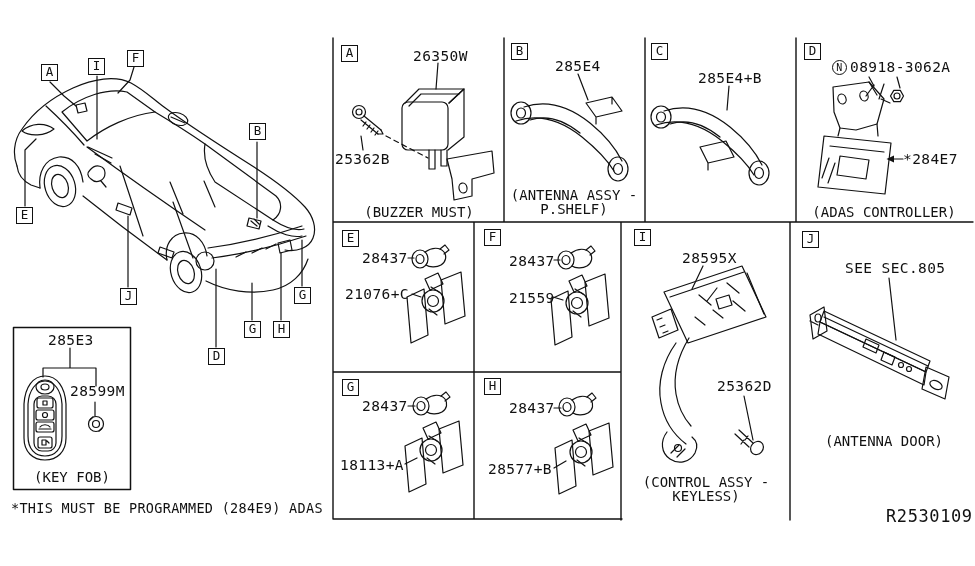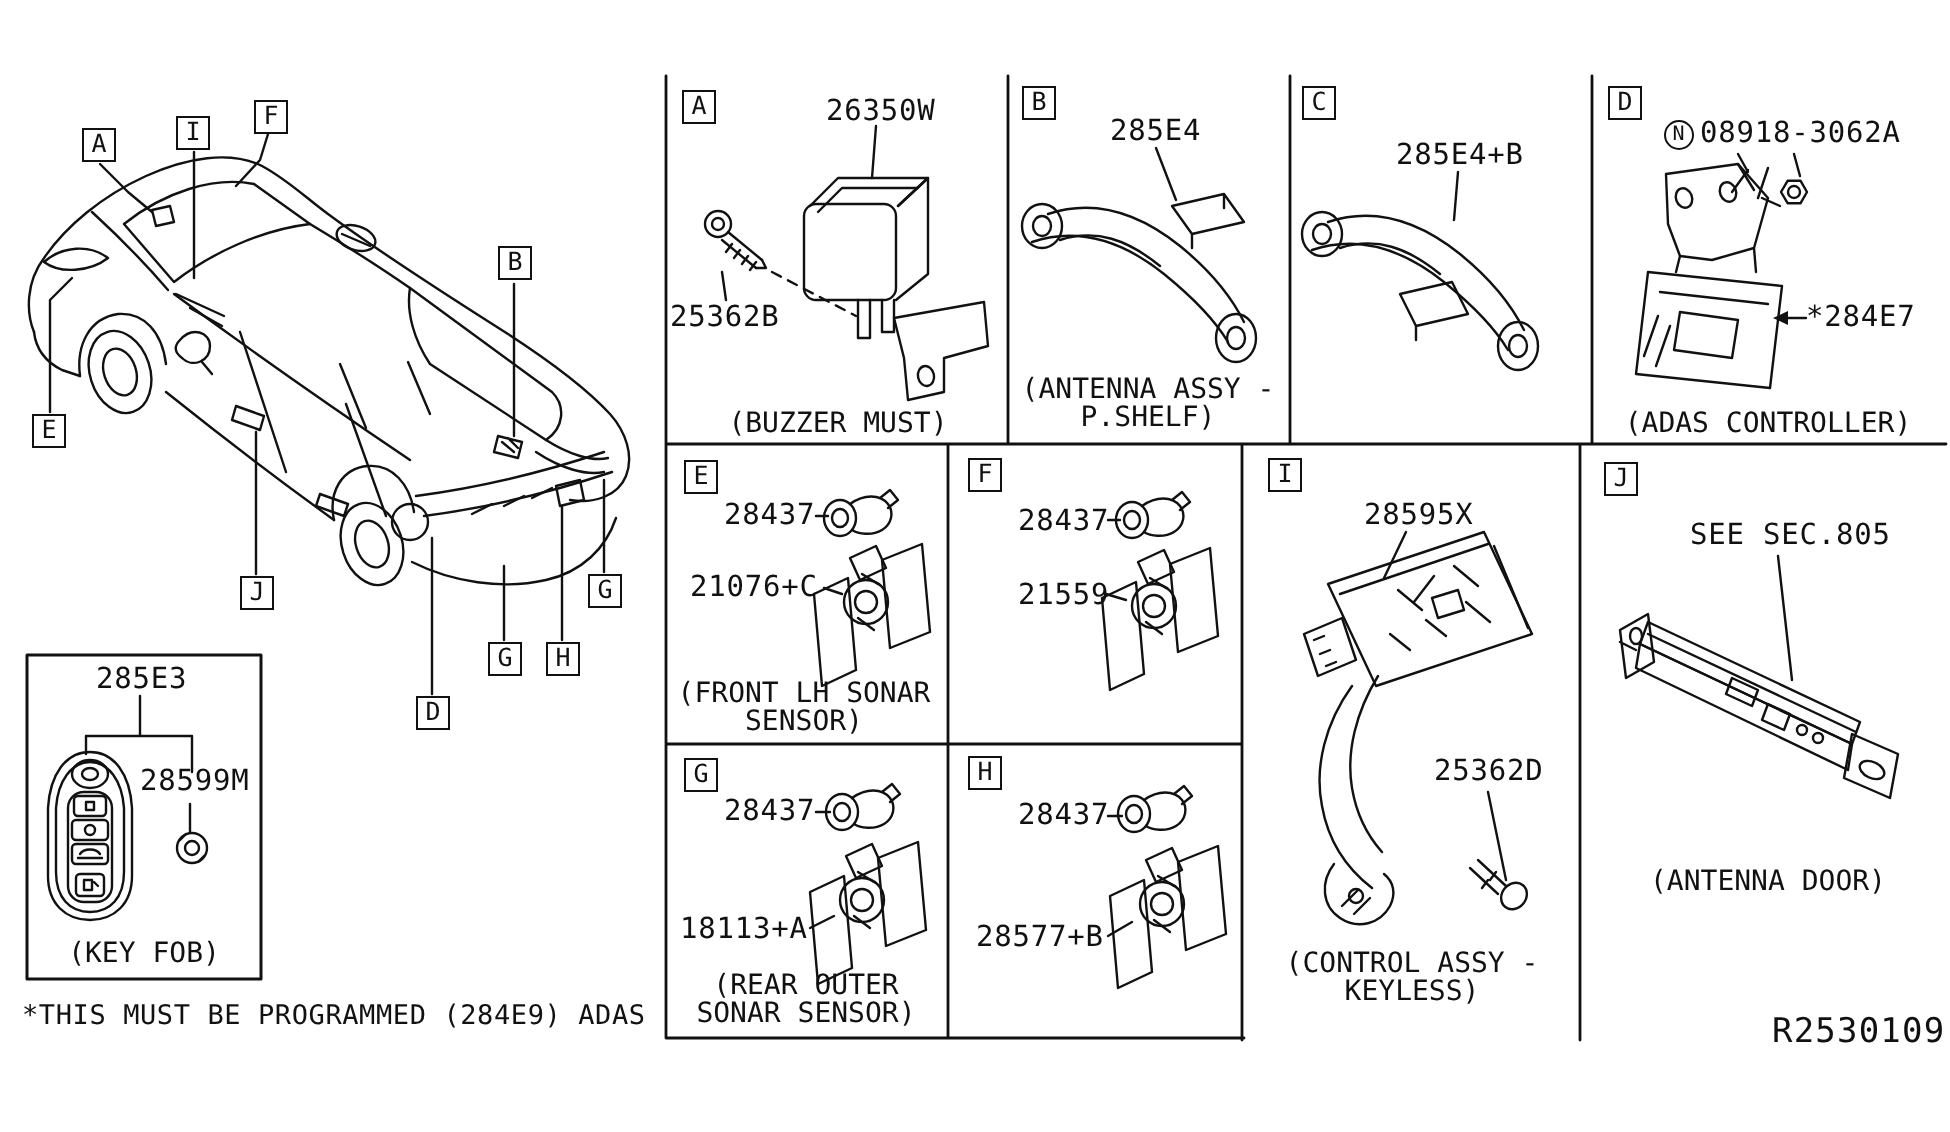--- a/index.html
+++ b/index.html
@@ -308,22 +308,20 @@
 <div class="pn" style="left:488px;top:462px">28577+B</div>
 <div class="pn" style="left:682px;top:251px">28595X</div>
 <div class="pn" style="left:717px;top:379px">25362D</div>
 <div class="pn" style="left:845px;top:261px">SEE SEC.805</div>
 <div class="pn" style="left:48px;top:333px">285E3</div>
 <div class="pn" style="left:70px;top:384px">28599M</div>
 
 <div class="cap" style="left:349px;top:206px;width:140px">(BUZZER MUST)</div>
 <div class="cap" style="left:509px;top:189px;width:130px">(ANTENNA ASSY - P.SHELF)</div>
 <div class="cap" style="left:804px;top:206px;width:160px">(ADAS CONTROLLER)</div>
-<div class="cap" style="left:337px;top:341px;width:130px">(FRONT LH SONAR SENSOR)</div>
-<div class="cap" style="left:346px;top:487px;width:114px">(REAR OUTER SONAR SENSOR)</div>
 <div class="cap" style="left:641px;top:476px;width:130px">(CONTROL ASSY - KEYLESS)</div>
 <div class="cap" style="left:804px;top:435px;width:160px">(ANTENNA DOOR)</div>
 <div class="cap" style="left:17px;top:471px;width:110px">(KEY FOB)</div>
 
 <div class="foot" style="left:11px;top:500px">*THIS MUST BE PROGRAMMED (284E9) ADAS</div>
 <div class="ref" style="left:886px;top:506px">R2530109</div>
 
 </div>
 
 </body></html>

